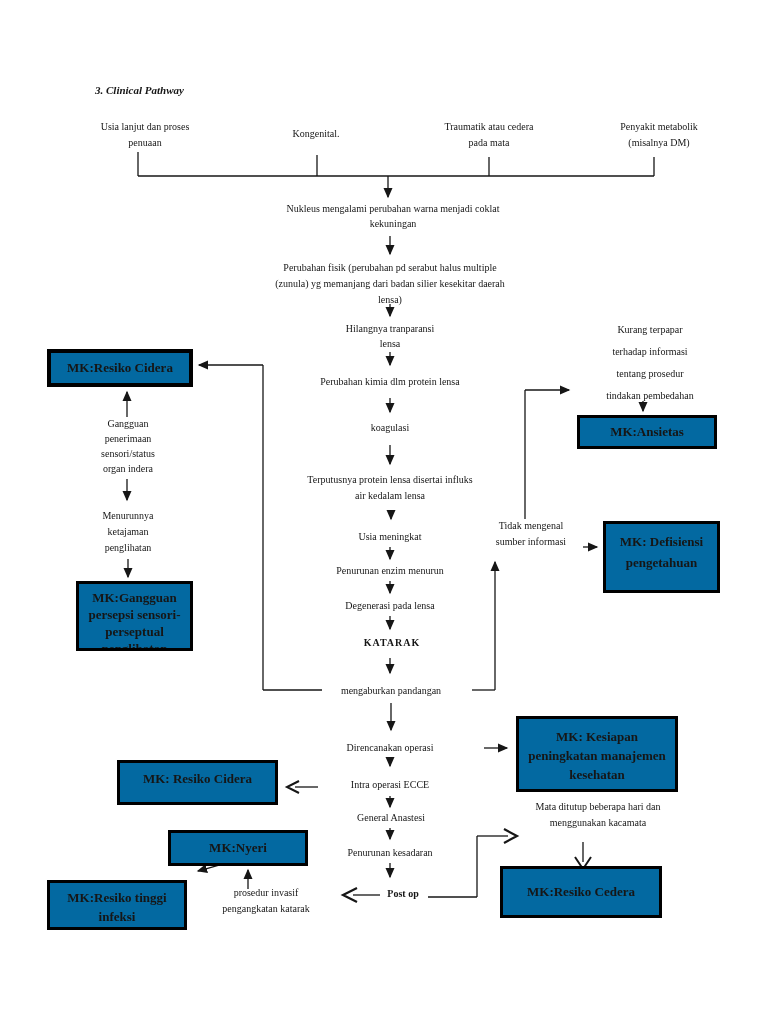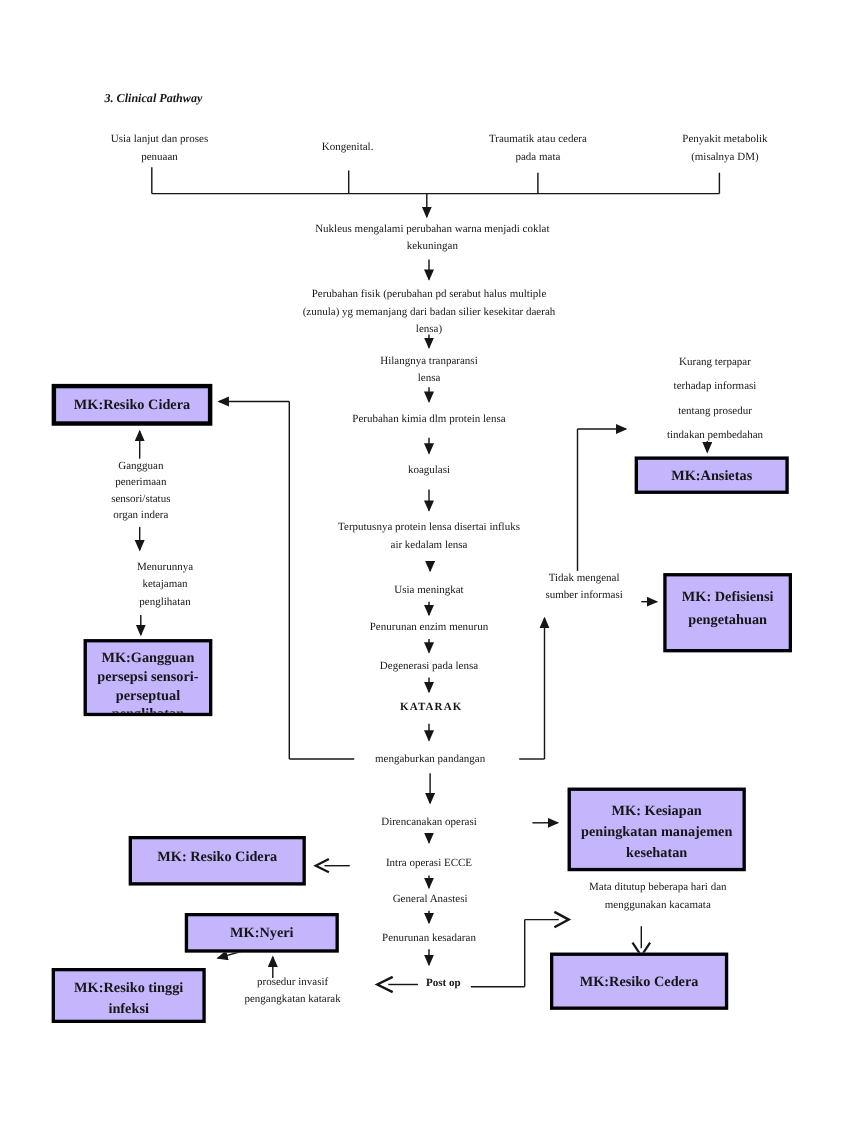--- a/index.html
+++ b/index.html
@@ -5,21 +5,21 @@
   html,body{margin:0;padding:0;background:#fff;}
   #page{position:relative;width:768px;height:1024px;background:#ffffff;overflow:hidden;
         font-family:"Liberation Serif","DejaVu Serif",serif;color:#161616;}
   #connectors{position:absolute;left:0;top:0;pointer-events:none;}
   .t{position:absolute;transform:translateX(-50%);text-align:center;white-space:pre-line;
      font-size:10px;line-height:15px;}
   .lh22{line-height:22px;}
   .lh16{line-height:16px;}
   .title{position:absolute;font-size:11px;font-weight:bold;font-style:italic;white-space:pre;}
   .mk{position:absolute;border:3px solid #000;box-sizing:border-box;text-align:center;
-      font-weight:bold;font-size:13px;white-space:pre-line;overflow:hidden;background:#c4b5fd;}
+      font-weight:bold;font-size:13px;white-space:pre-line;overflow:hidden;background:#0369a1;}
   .mk.center{display:flex;align-items:center;justify-content:center;}
   .katarak{font-size:10px;font-weight:bold;letter-spacing:1px;}
   .postop{font-weight:bold;}
 </style>
 </head>
 <body>
 
 <div id="page">
 
   <svg id="connectors" width="768" height="1024" viewBox="0 0 768 1024">
@@ -122,21 +122,21 @@
   <div class="t" style="left:390px;top:740px;">Direncanakan operasi</div>
   <div class="t" style="left:390px;top:777px;">Intra operasi ECCE</div>
   <div class="t" style="left:391px;top:810px;">General Anastesi</div>
   <div class="t" style="left:390px;top:845px;">Penurunan kesadaran</div>
   <div class="t postop" style="left:403px;top:886px;">Post op</div>
 
   <div class="t" style="left:128px;top:416px;">Gangguan
 penerimaan
 sensori/status
 organ indera</div>
-  <div class="t lh16" style="left:128px;top:508px;margin-left:22px;">Menurunnya
+  <div class="t lh16" style="left:128px;top:508px;">Menurunnya
 ketajaman
 penglihatan</div>
 
   <div class="t lh22" style="left:650px;top:319px;">Kurang terpapar
 terhadap informasi
 tentang prosedur
 tindakan pembedahan</div>
   <div class="t lh16" style="left:531px;top:518px;">Tidak mengenal
 sumber informasi</div>
   <div class="t lh16" style="left:598px;top:799px;">Mata ditutup beberapa hari dan

